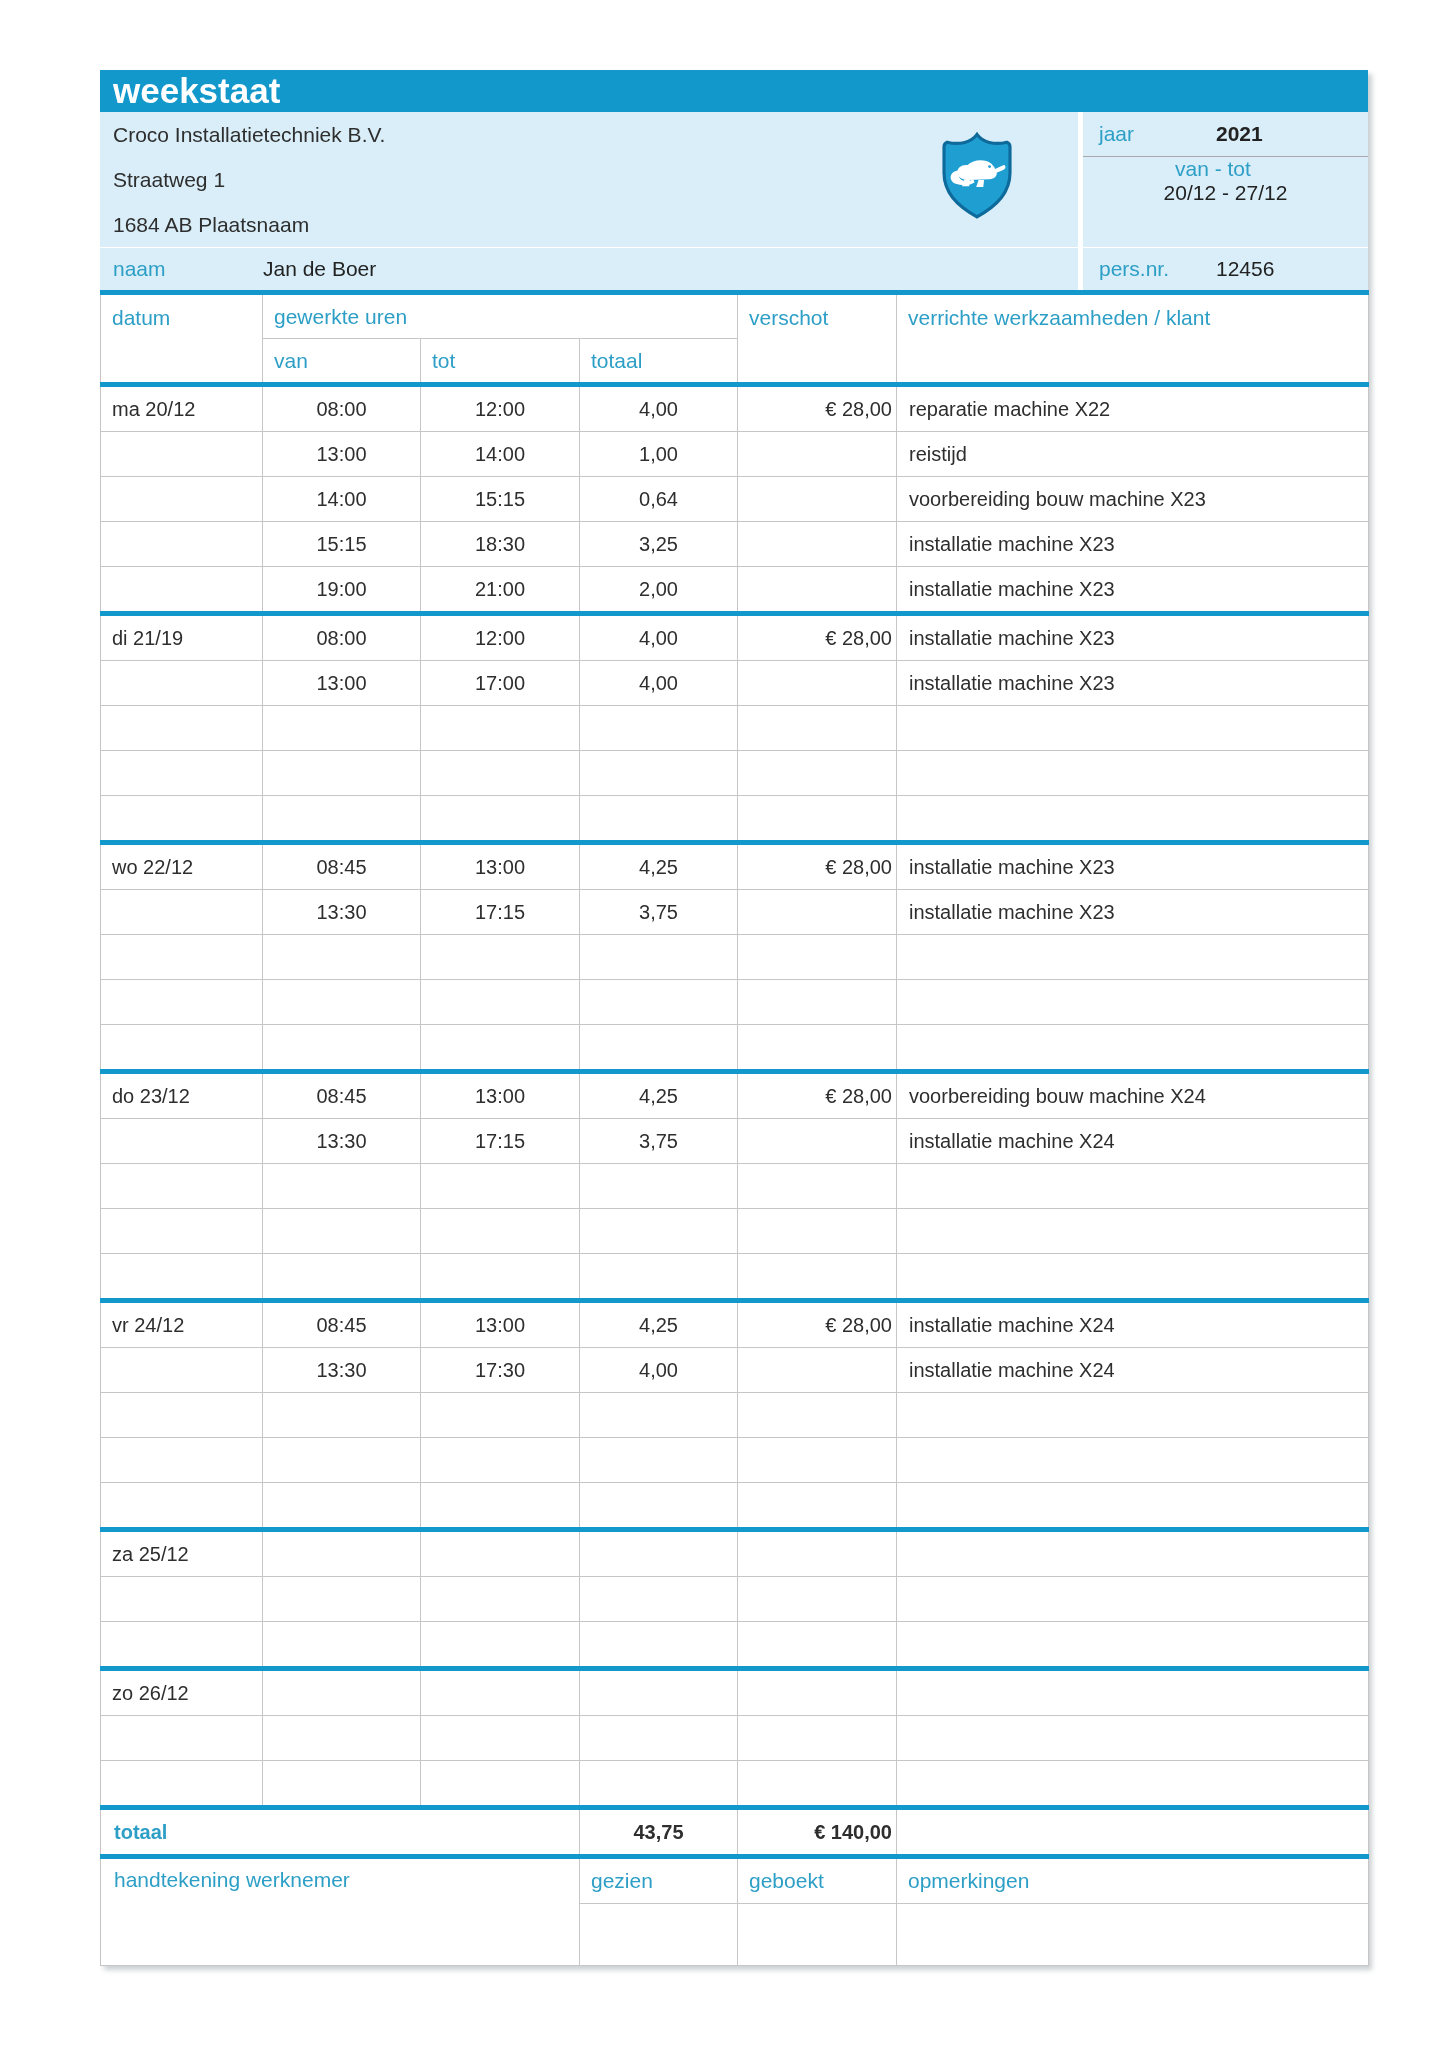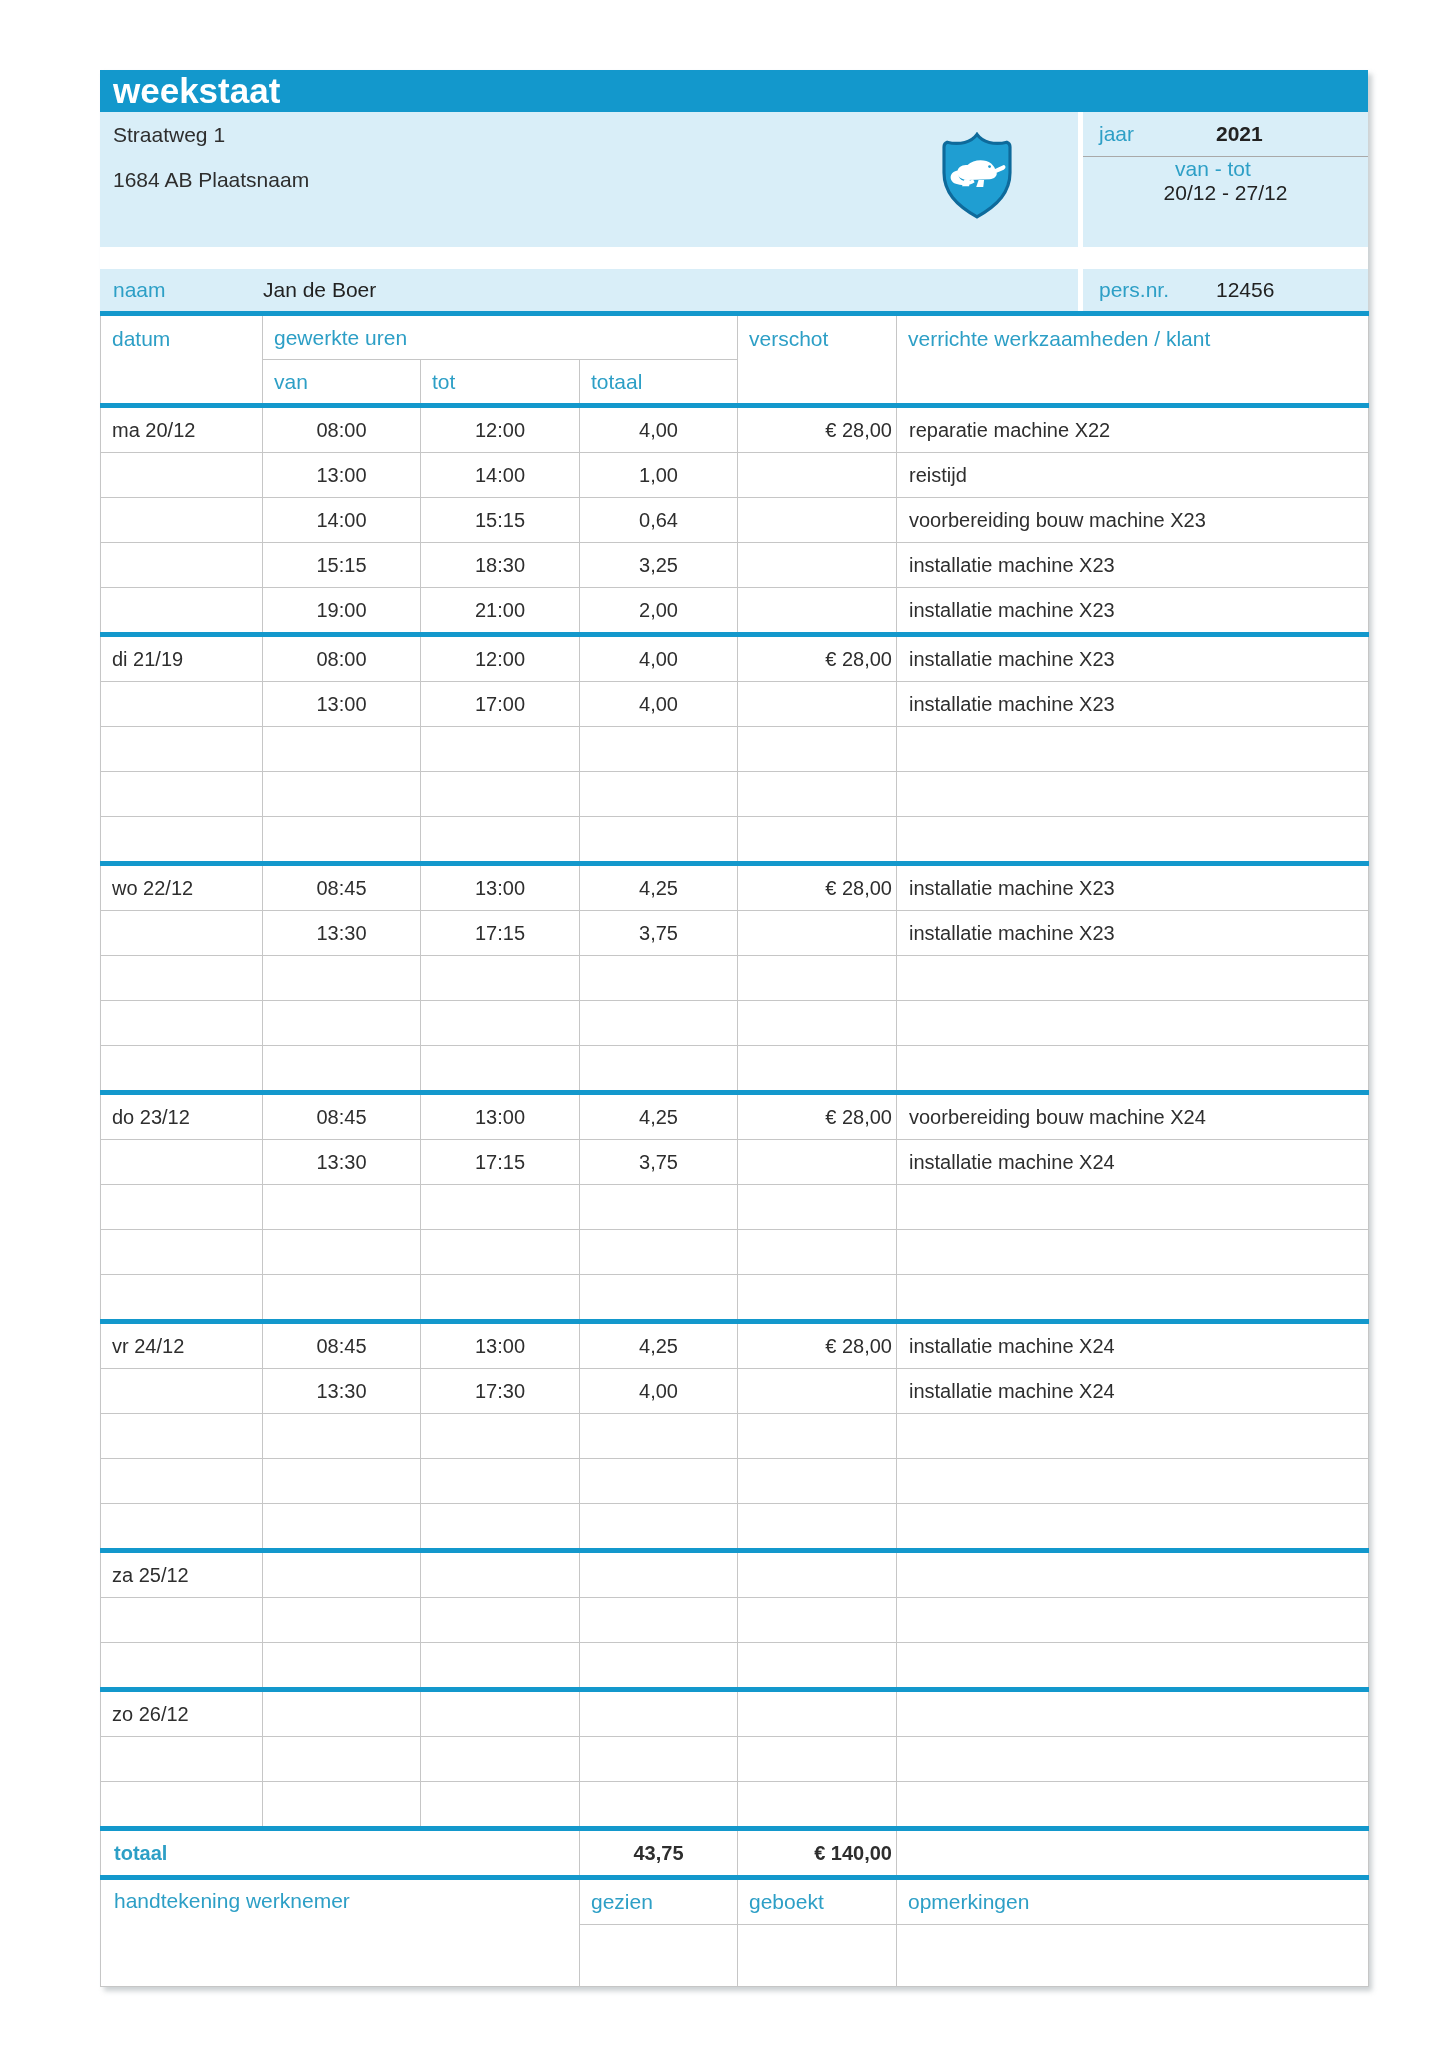--- a/index.html
+++ b/index.html
@@ -33,21 +33,21 @@
   .info-panel{
     position:absolute;right:0;top:0;width:285px;height:135px;
     border-left:5px solid #ffffff;box-sizing:content-box;background:var(--light);
   }
   .info-row{height:45px;display:flex;align-items:center;box-sizing:border-box;border-bottom:1px solid #a9a9a9;}
   .info-row:last-child{border-bottom:none;flex-direction:column;}
   .info-label{width:117px;padding-left:16px;font-size:21px;color:var(--label);flex:none;}
   .info-value{font-size:21px;color:#222;}
   .bold{font-weight:bold;}
   
-  .naam-row{margin-top:22px;height:42px;background:var(--light);display:flex;align-items:stretch;}
+  .naam-row{margin-top:1px;height:42px;background:var(--light);display:flex;align-items:stretch;}
   .naam-left{display:flex;align-items:center;flex:1;}
   .naam-label{padding-left:13px;width:150px;font-size:21px;color:var(--label);flex:none;}
   .naam-value{font-size:21px;color:#222;}
   .naam-right{width:285px;border-left:5px solid #ffffff;display:flex;align-items:center;flex:none;}
   
   table.timesheet{
     width:1268px;border-collapse:collapse;table-layout:fixed;
     border-top:5px solid var(--bar);
     border-left:1px solid #b9b9b9;border-right:1px solid #b9b9b9;border-bottom:1px solid #b9b9b9;
     background:#ffffff;font-size:20px;
@@ -74,20 +74,21 @@
 </style>
 </head>
 <body>
 
 <div class="sheet">
 
   <div class="titlebar">weekstaat</div>
 
   <div class="company">
     <div class="company-lines">
+      <div class="company-line">Croco Installatietechniek B.V.</div>
       <div class="company-line">Straatweg 1</div>
       <div class="company-line">1684 AB Plaatsnaam</div>
     </div>
 
     <div class="logo">
       <svg viewBox="0 0 100 112" width="88" height="88" xmlns="http://www.w3.org/2000/svg">
         <path d="M50 3 C57 13 72 17 88 13 C91 14 92 16 92 19 L92 52 C92 76 77 93 50 108 C23 93 8 76 8 52 L8 19 C8 16 9 14 12 13 C28 17 43 13 50 3 Z" fill="#1f9ed2" stroke="#0e6a9b" stroke-width="4"></path>
         <path d="M73 47 L84 42 C87 43 87 46 84 48 L75 52 C76 56 72 60 66 60 L38 61 C30 61 25 57 25 51 C25 45 31 41 38 42 C45 35 60 34 68 40 C70 42 72 44 73 47 Z" fill="#ffffff"></path>
         <path d="M34 60 l-3 9 h9 l1 -9 z" fill="#ffffff"></path>
         <path d="M52 61 l-3 9 h9 l1 -9 z" fill="#ffffff"></path>

